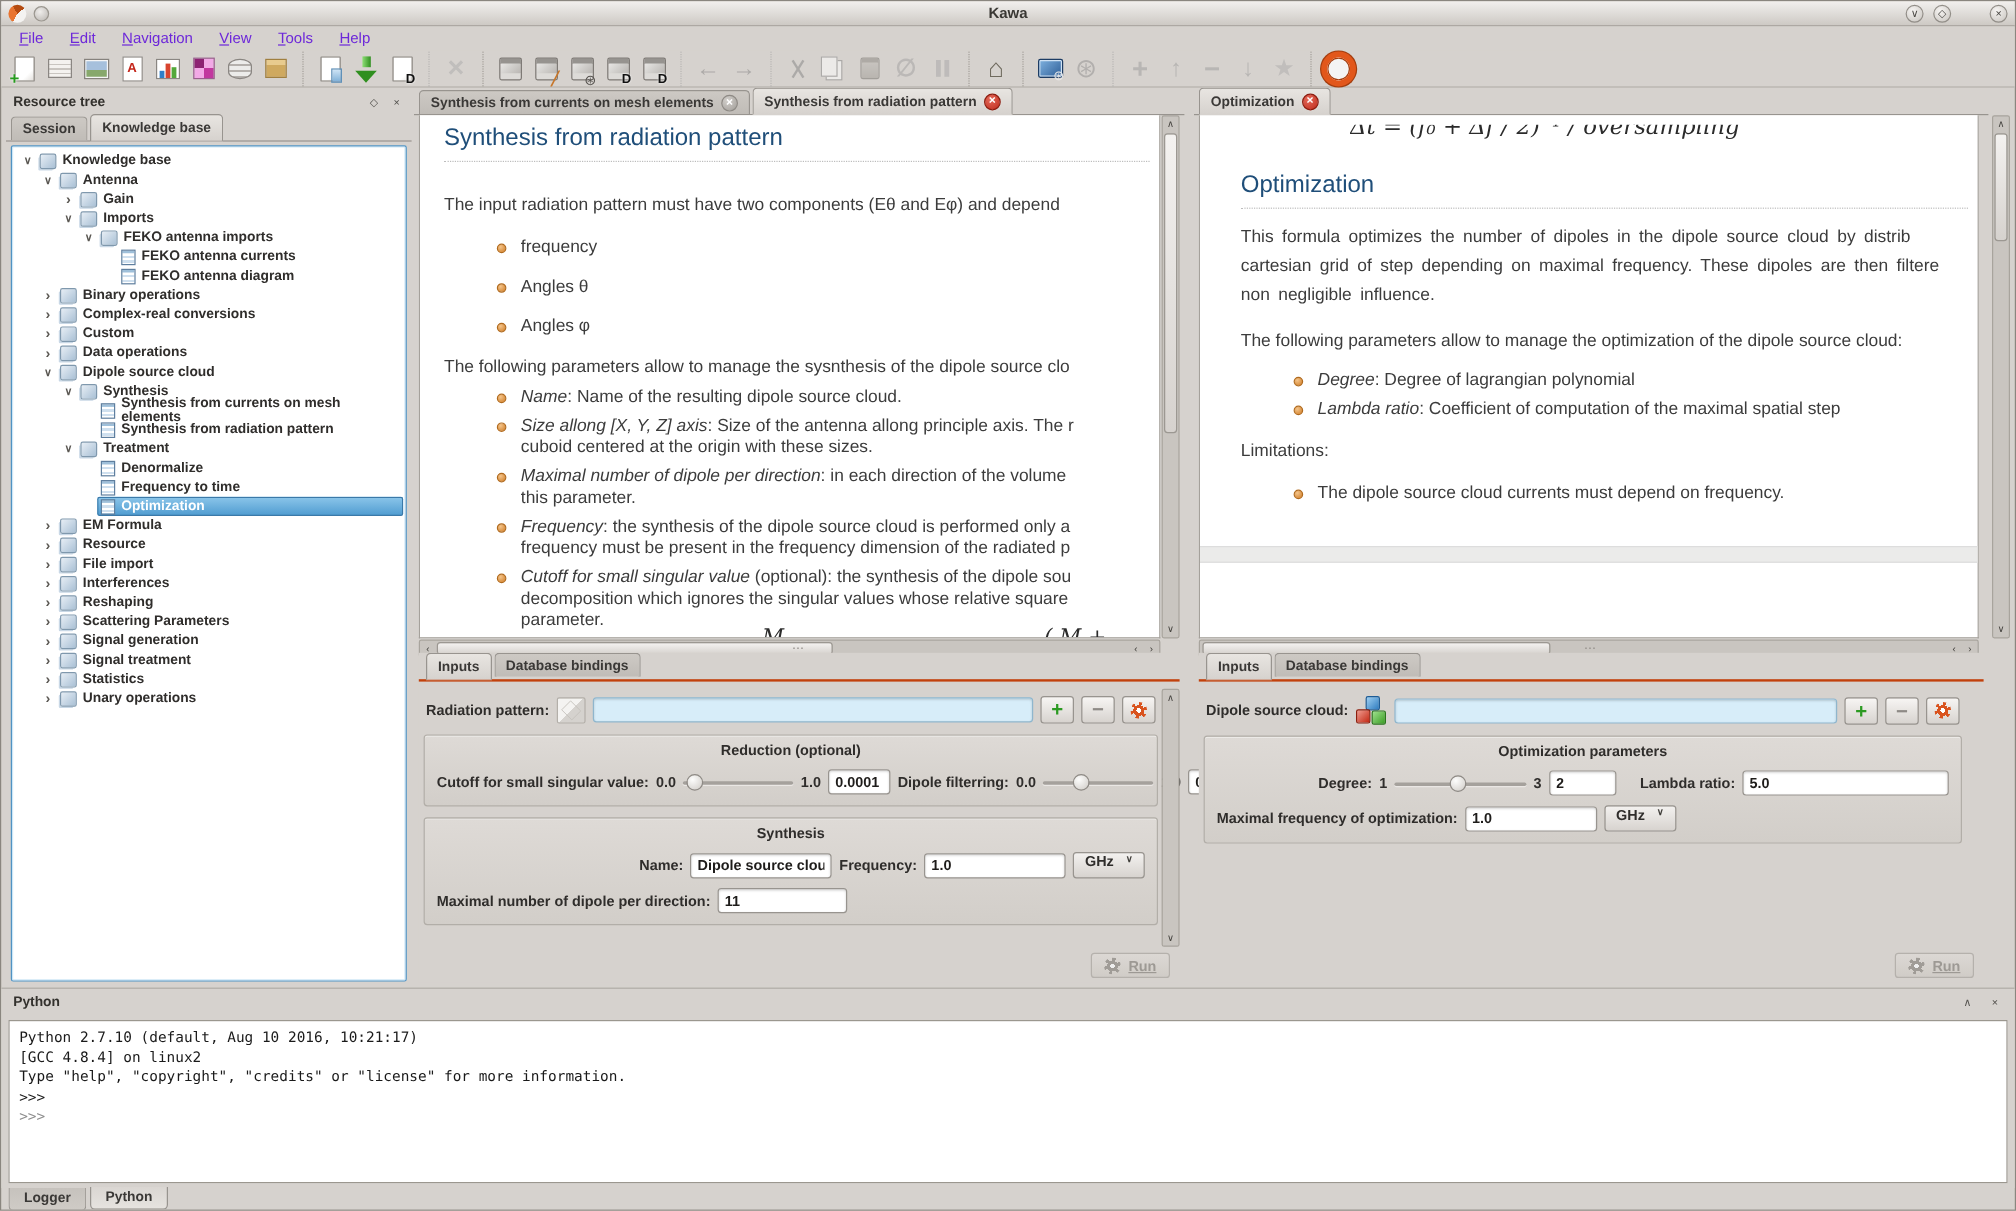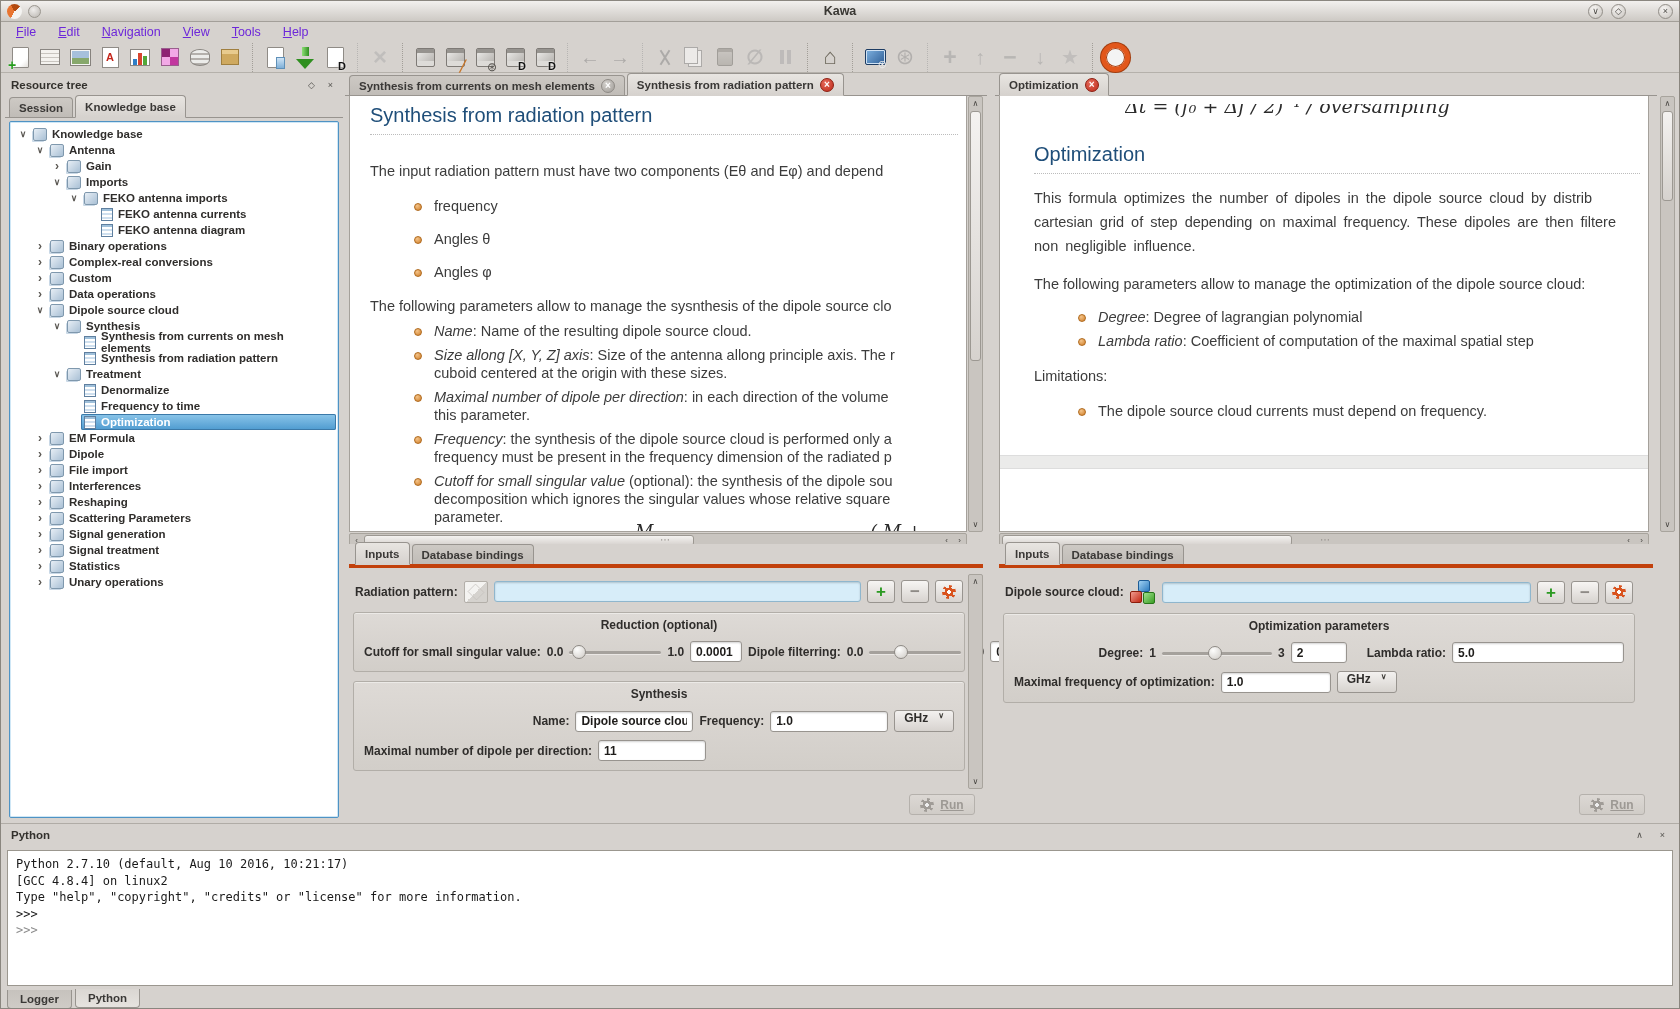--- a/index.html
+++ b/index.html
@@ -124,21 +124,21 @@
   .vscroll .sthumb{left:1px;right:1px}
   .hscroll .sthumb{top:1px;bottom:1px}
   .sarr{font-size:8px;color:#45433f;width:13px;height:13px;display:flex;align-items:center;justify-content:center;flex:none}
   .vscroll .sarr{width:100%}
   .vscroll .sarr.bottom{position:absolute;bottom:0}
   .hscroll .arr-right{margin-left:auto;display:flex}
   .splitter-dots{position:absolute;left:0;right:0;height:11px;display:flex;align-items:center;justify-content:center;color:#8f8b86;font-size:10px;letter-spacing:2px}
 
   
   .form-area{position:absolute;left:4px;right:4px;top:471px;bottom:0;background:var(--chrome)}
-  .form-tabs{display:flex;align-items:flex-end;gap:2px;height:24px;padding-left:6px;border-bottom:4px solid #c2410c}
+  .form-tabs{display:flex;align-items:flex-start;gap:2px;height:24px;padding-left:6px;border-bottom:2px solid #c2410c}
   .form-body{position:absolute;left:4px;right:18px;top:28px;bottom:26px}
   .frow{display:flex;align-items:center;gap:6px;margin:4px 2px 0}
   .inline-label{font-weight:bold;font-size:12px;color:var(--txt);white-space:nowrap}
   .small-num{font-weight:bold;font-size:12px;color:var(--txt)}
   .text-input{height:21px;border:1px solid var(--bord);border-radius:3px;background:#fff;font-family:"Liberation Sans",sans-serif;font-size:12px;font-weight:bold;color:#1e1c1a;padding:0 5px;box-shadow:inset 0 1px 2px rgba(0,0,0,.18)}
   .res-input{background:#d7edf9;border-color:#8fb6cd;flex:1}
   .mini-btn{width:28px;height:23px;border:1px solid var(--bord);border-radius:3px;background:linear-gradient(#f7f5f3,#d7d3cf);display:flex;align-items:center;justify-content:center;flex:none;font-weight:bold;font-size:17px;line-height:1}
   .glyph-plus{color:#2c9a22}
   .glyph-minus{color:#8e8a86}
   .gearwheel{width:14px;height:14px;border-radius:50%;background:radial-gradient(circle,#fff 0 2px,#d9531e 2px 4.5px,rgba(0,0,0,0) 4.5px),repeating-conic-gradient(#d9531e 0 26deg,rgba(0,0,0,0) 26deg 60deg)}
@@ -407,21 +407,21 @@
           <span class="row-body">
             <span class="node-icon"></span>
             <span class="node-label">EM Formula</span>
           </span>
         </div>
 
         <div class="tree-row" data-depth="1" data-type="folder" data-expander="closed">
           <span class="expander"></span>
           <span class="row-body">
             <span class="node-icon"></span>
-            <span class="node-label">Dipole</span>
+            <span class="node-label">Resource</span>
           </span>
         </div>
 
         <div class="tree-row" data-depth="1" data-type="folder" data-expander="closed">
           <span class="expander"></span>
           <span class="row-body">
             <span class="node-icon"></span>
             <span class="node-label">File import</span>
           </span>
         </div>

